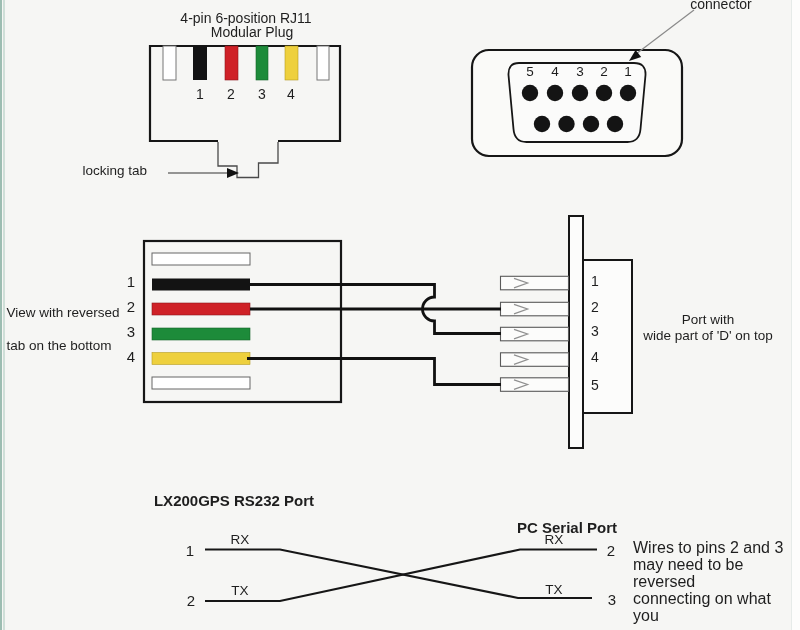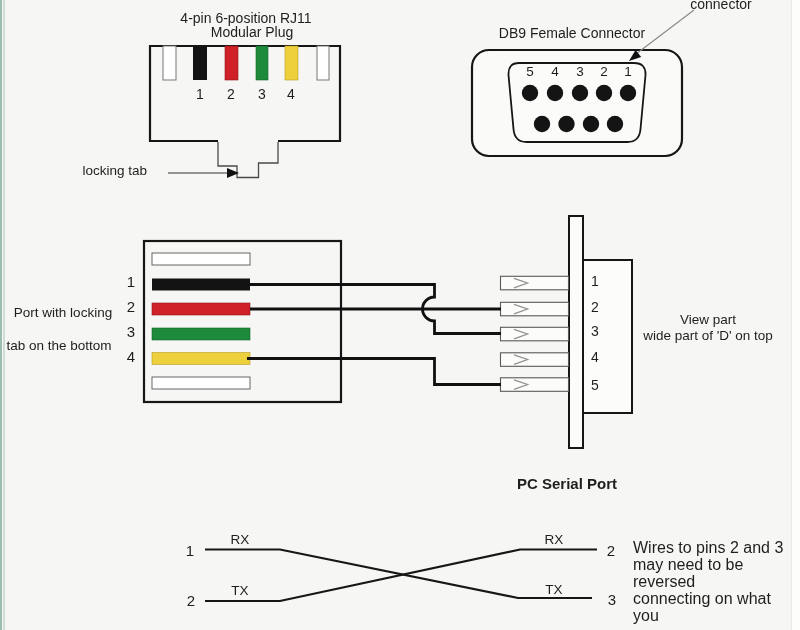--- a/index.html
+++ b/index.html
@@ -108,43 +108,43 @@
   </svg>
 
   <div class="lbl f14" style="left:246px;top:19px;">4-pin 6-position RJ11</div>
   <div class="lbl f14" style="left:246px;top:33px;padding-left:12px;">Modular Plug</div>
   <div class="lbl f14" style="left:200px;top:95px;">1</div>
   <div class="lbl f14" style="left:231px;top:95px;">2</div>
   <div class="lbl f14" style="left:262px;top:95px;">3</div>
   <div class="lbl f14" style="left:291px;top:95px;">4</div>
   <div class="lbl right f13" style="left:147px;top:171px;">locking tab</div>
 
-  <div class="lbl f14" style="left:572px;top:34px;">DB9 Female Connector</div>
   <div class="lbl f13" style="left:530px;top:72px;">5</div>
   <div class="lbl f13" style="left:555px;top:72px;">4</div>
   <div class="lbl f13" style="left:580px;top:72px;">3</div>
   <div class="lbl f13" style="left:604px;top:72px;">2</div>
   <div class="lbl f13" style="left:628px;top:72px;">1</div>
   <div class="lbl f14" style="left:721px;top:5px;">connector</div>
 
-  <div class="lbl f13" style="left:63px;top:313px;">Port with locking</div>
+  <div class="lbl f13" style="left:63px;top:313px;">View with reversed</div>
   <div class="lbl f13" style="left:59px;top:346px;">tab on the bottom</div>
   <div class="lbl f15" style="left:131px;top:282px;">1</div>
   <div class="lbl f15" style="left:131px;top:307px;">2</div>
   <div class="lbl f15" style="left:131px;top:332px;">3</div>
   <div class="lbl f15" style="left:131px;top:357px;">4</div>
   <div class="lbl f14" style="left:595px;top:282px;">1</div>
   <div class="lbl f14" style="left:595px;top:308px;">2</div>
   <div class="lbl f14" style="left:595px;top:332px;">3</div>
   <div class="lbl f14" style="left:595px;top:358px;">4</div>
   <div class="lbl f14" style="left:595px;top:386px;">5</div>
-  <div class="lbl f13" style="left:708px;top:320px;">View part</div>
+  <div class="lbl f13" style="left:708px;top:320px;">Port with</div>
   <div class="lbl f13" style="left:708px;top:336px;">wide part of 'D' on top</div>
 
-  <div class="lbl f15 bold" style="left:567px;top:484px;">PC Serial Port</div>
+  <div class="lbl f15 bold" style="left:234px;top:501px;">LX200GPS RS232 Port</div>
+  <div class="lbl f15 bold" style="left:567px;top:528px;">PC Serial Port</div>
   <div class="lbl f15" style="left:190px;top:551px;">1</div>
   <div class="lbl f13" style="left:240px;top:540px;">RX</div>
   <div class="lbl f15" style="left:191px;top:601px;">2</div>
   <div class="lbl f13" style="left:240px;top:591px;">TX</div>
   <div class="lbl f13" style="left:554px;top:540px;">RX</div>
   <div class="lbl f15" style="left:611px;top:551px;">2</div>
   <div class="lbl f13" style="left:554px;top:590px;">TX</div>
   <div class="lbl f15" style="left:612px;top:600px;">3</div>
 
   <div class="note">

